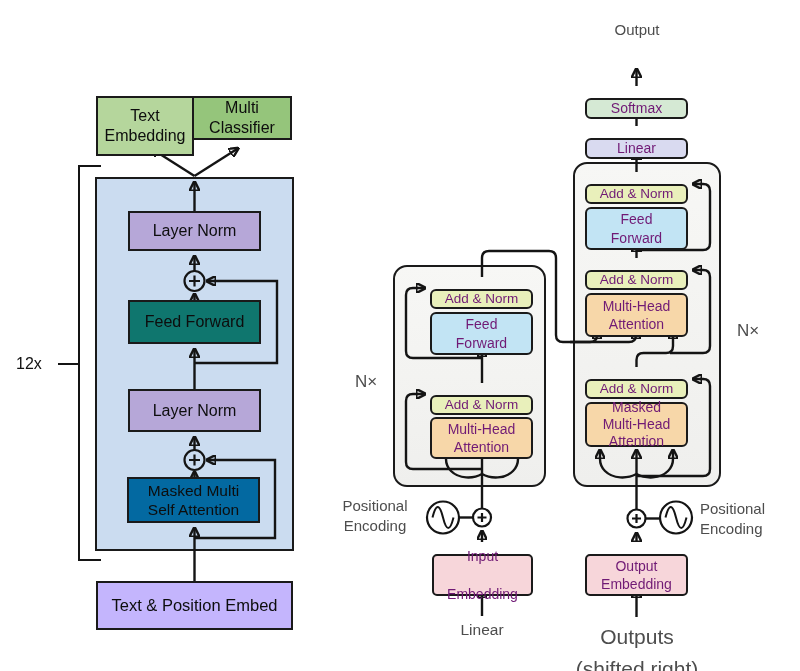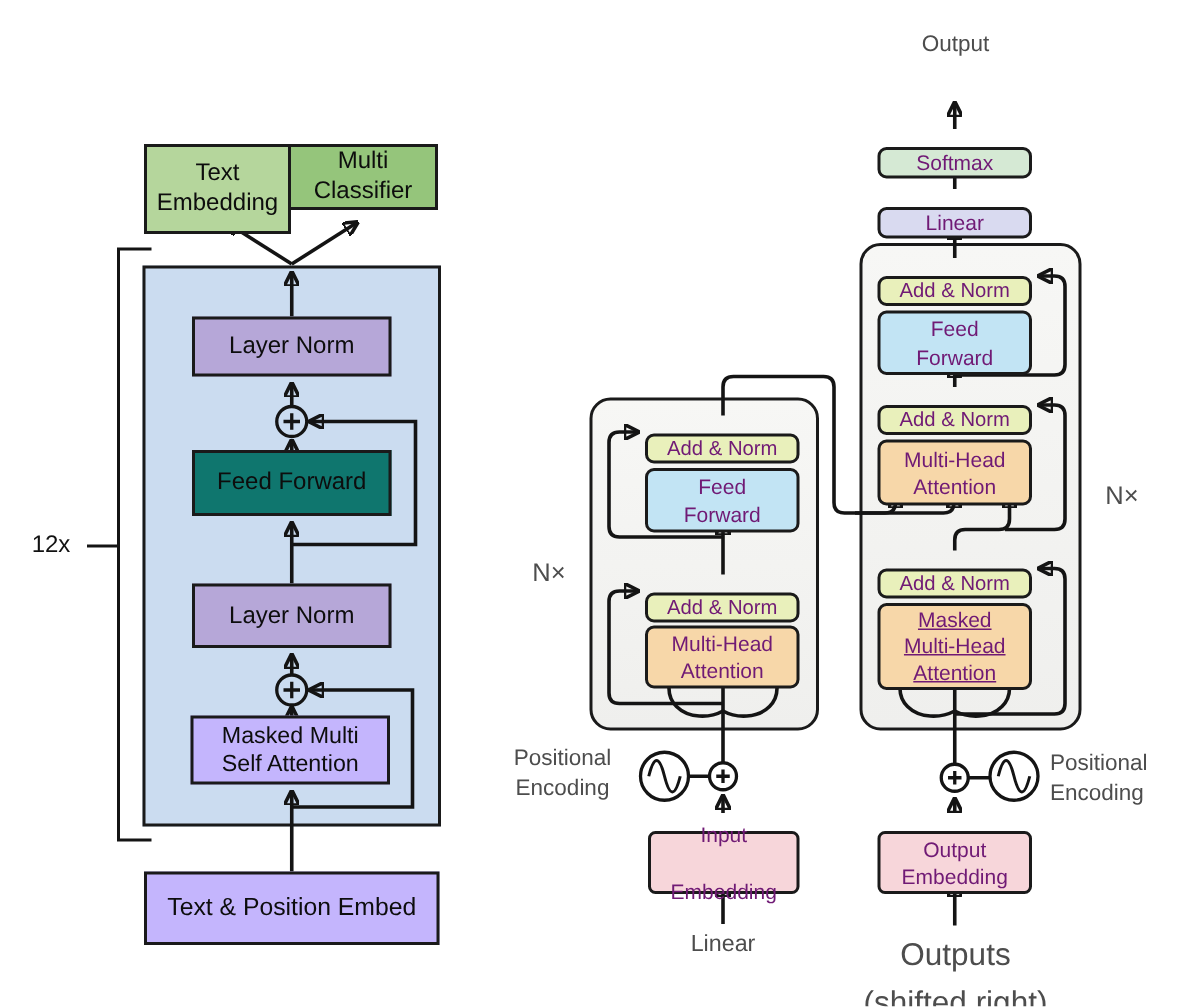--- a/index.html
+++ b/index.html
@@ -132,28 +132,28 @@
     </div>
     <div class="bx" style="left:128px;top:211px;width:133px;height:40px;background:#b6a7d8;font-size:16px;">
       <div>Layer Norm</div>
     </div>
     <div class="bx" style="left:128px;top:300px;width:133px;height:44px;background:#0f766e;font-size:16px;">
       <div>Feed Forward</div>
     </div>
     <div class="bx" style="left:128px;top:389px;width:133px;height:43px;background:#b6a7d8;font-size:16px;">
       <div>Layer Norm</div>
     </div>
-    <div class="bx" style="left:127px;top:477px;width:133px;height:46px;background:#c4b5fd;font-size:15.5px;">
+    <div class="bx" style="left:127px;top:477px;width:133px;height:46px;background:#0369a1;font-size:15.5px;">
       <div>Masked Multi</div>
       <div>Self Attention</div>
     </div>
     <div class="bx" style="left:96px;top:581px;width:197px;height:49px;background:#c4b5fd;font-size:16.5px;">
       <div>Text &amp; Position Embed</div>
     </div>
-    <div class="lbl" style="left:16px;top:354px;width:36px;font-size:16px;color:#111;text-align:center;">12x</div>
+    <div class="lbl" style="left:16px;top:354px;width:36px;font-size:16px;color:#111;text-align:left;">12x</div>
 
     <div class="lbl" style="left:577px;top:20px;width:120px;font-size:15px;">
       <div>Output</div>
     </div>
     <div class="bx rbx" style="left:585px;top:86px;width:103px;height:21px;background:#d5e9d4;font-size:14px;">
       <div>Softmax</div>
     </div>
     <div class="bx rbx" style="left:585px;top:126px;width:103px;height:21px;background:#d9daf0;font-size:14px;justify-content:flex-end;">
       <div>Linear</div>
     </div>
@@ -168,21 +168,21 @@
     <div class="bx rbx" style="left:585px;top:258px;width:103px;height:20px;background:#e9f0bb;font-size:13.5px;">
       <div>Add &amp; Norm</div>
     </div>
     <div class="bx rbx" style="left:585px;top:281px;width:103px;height:44px;background:#f7d7a9;font-size:14px;">
       <div>Multi-Head</div>
       <div>Attention</div>
     </div>
     <div class="bx rbx" style="left:585px;top:367px;width:103px;height:20px;background:#e9f0bb;font-size:13.5px;">
       <div>Add &amp; Norm</div>
     </div>
-    <div class="bx rbx" style="left:585px;top:390px;width:103px;height:58px;background:#f7d7a9;font-size:14px;line-height:1.23;text-decoration:underline;">
+    <div class="bx rbx" style="left:585px;top:390px;width:103px;height:45px;background:#f7d7a9;font-size:14px;line-height:1.23;">
       <div>Masked</div>
       <div>Multi-Head</div>
       <div>Attention</div>
     </div>
 
     <div class="bx rbx" style="left:430px;top:277px;width:103px;height:20px;background:#e9f0bb;font-size:13.5px;">
       <div>Add &amp; Norm</div>
     </div>
     <div class="bx rbx" style="left:430px;top:300px;width:103px;height:43px;background:#c2e4f4;font-size:14px;">
       <div>Feed</div>

